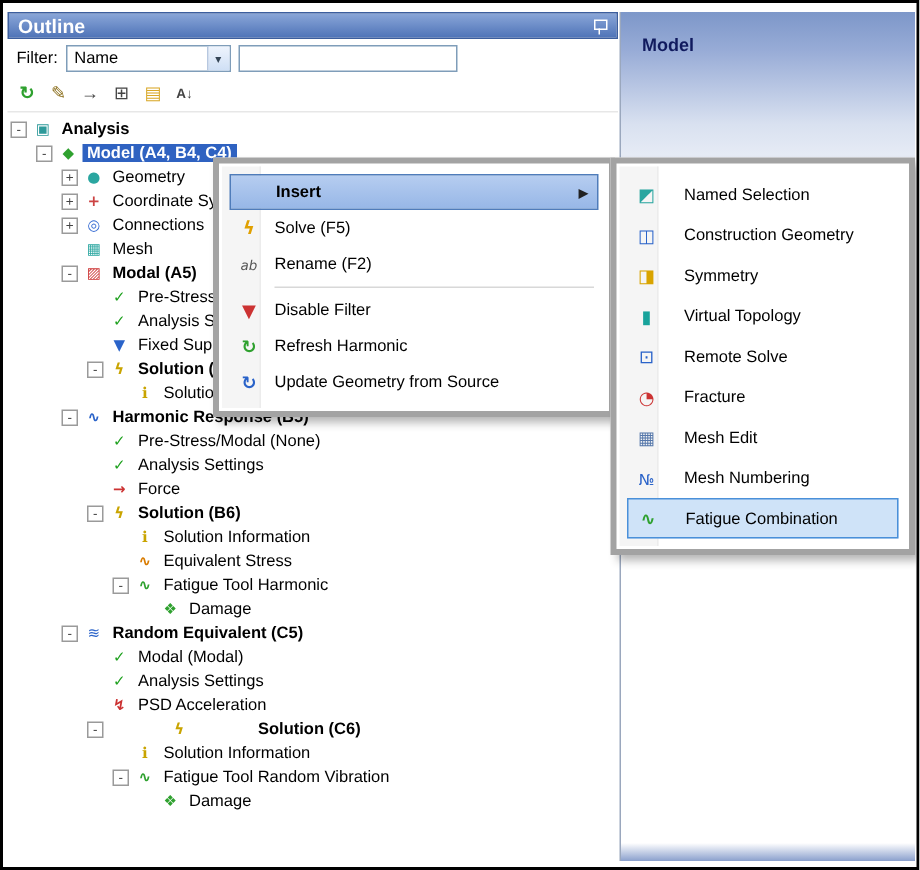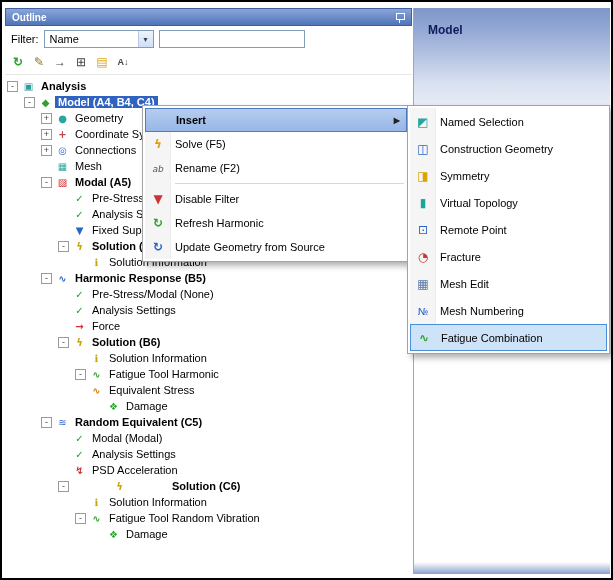--- a/index.html
+++ b/index.html
@@ -3,21 +3,21 @@
 <meta charset="utf-8">
 <style>
   html,body{margin:0;padding:0;background:#fff;}
   *{box-sizing:border-box;}
   .window{position:relative;width:613px;height:580px;border:2px solid #000;background:#fff;
           font-family:"Liberation Sans",sans-serif;overflow:hidden;}
 
   
   .outline-panel{position:absolute;left:3px;top:6px;width:407px;height:566px;background:#fff;}
   .panel-titlebar{height:18px;background:linear-gradient(to bottom,#8aa6d8,#4f74b8);
-      border:1px solid #3c5e9e;color:#fff;font-size:10px;font-weight:bold;
+      border:1px solid #3c5e9e;color:#fff;font-size:13px;font-weight:bold;
       display:flex;align-items:center;padding:0 6px;position:relative;}
   .pin{position:absolute;right:5px;top:3px;width:12px;height:12px;cursor:pointer;}
   .pin::before{content:"";position:absolute;left:2px;top:1px;width:7px;height:5px;border:1px solid #fff;}
   .pin::after{content:"";position:absolute;left:5px;top:7px;width:1px;height:4px;background:#fff;}
 
   .filter-row{display:flex;align-items:center;gap:5px;padding:4px 4px 3px 6px;font-size:11px;}
   .filter-dropdown{width:110px;height:18px;border:1px solid #7f9db9;display:flex;align-items:center;
       justify-content:space-between;padding-left:5px;background:#fff;cursor:default;text-align:right;}
   .dd-arrow{width:15px;height:16px;background:linear-gradient(#eef4fd,#cfdff5);
       border-left:1px solid #b7c8e0;font-size:8px;display:flex;align-items:center;justify-content:center;color:#345;}
@@ -34,29 +34,29 @@
   .exp-box[data-exp="plus"]::before{content:"+";}
   .exp-box[data-exp="minus"]::before{content:"-";}
   .exp-box[data-exp="none"]{visibility:hidden;}
   .tree-icon{width:15px;min-width:15px;text-align:center;font-size:10px;margin-right:2px;
       font-family:"DejaVu Sans",sans-serif;}
   .tree-label{padding:0 3px;color:#000;}
   .tree-row.bold .tree-label{font-weight:bold;}
   .tree-row.selected .tree-label{background:#2f62c1;color:#fff;}
 
   
-  .menu{position:absolute;background:#fff;border:1px solid #a3a3a3;
-      box-shadow:4px 4px 6px rgba(0,0,0,0.3);padding:2px;z-index:10;}
+  .menu{position:absolute;background:#fff;border:4px solid #a3a3a3;
+      box-shadow:4px 4px 6px rgba(0,0,0,0.3);padding:7px;z-index:10;}
   .menu::before{content:"";position:absolute;left:2px;top:2px;bottom:2px;width:25px;
       background:#f5f5f5;border-right:1px solid #ececec;}
   .context-menu{left:140px;top:103px;width:268px;}
   .submenu{left:405px;top:103px;width:203px;z-index:11;}
   .menu-item{position:relative;display:flex;align-items:center;height:24px;font-size:11px;
       padding:0 6px 0 2px;cursor:pointer;}
-  .submenu .menu-item{height:27px;}
+  .submenu .menu-item{height:27px;gap:8px;}
   .menu-icon{width:22px;min-width:22px;text-align:center;font-size:12px;margin-right:6px;
       font-family:"DejaVu Sans",sans-serif;}
   .menu-label{flex:1;}
   .submenu-arrow{display:none;font-size:8px;color:#222;}
   .menu-item.has-submenu .submenu-arrow{display:block;}
   .context-menu .menu-item.highlighted{background:linear-gradient(#b6cdf0,#97b7e7);
       border:1px solid #4f7cba;font-weight:bold;}
   .submenu .menu-item.highlighted{background:#cfe3f8;border:1px solid #4a90d9;}
   .menu-separator{height:1px;background:#d8d8d8;margin:3px 3px 3px 30px;}
 
@@ -228,28 +228,28 @@
           <span class="exp-box" data-exp="minus"></span>
           <span class="tree-icon" data-icon="solution"></span>
           <span class="tree-label">Solution (B6)</span>
         </div>
         <div class="tree-row" style="padding-left: 70px;">
           <span class="exp-box" data-exp="none"></span>
           <span class="tree-icon" data-icon="info"></span>
           <span class="tree-label">Solution Information</span>
         </div>
         <div class="tree-row" style="padding-left: 70px;">
+          <span class="exp-box" data-exp="none"></span>
+          <span class="tree-icon" data-icon="result"></span>
+          <span class="tree-label">Equivalent Stress</span>
+        </div>
+        <div class="tree-row" style="padding-left: 70px;">
           <span class="exp-box" data-exp="minus"></span>
           <span class="tree-icon" data-icon="fatigue"></span>
           <span class="tree-label">Fatigue Tool Harmonic</span>
-        </div>
-        <div class="tree-row" style="padding-left: 70px;">
-          <span class="exp-box" data-exp="none"></span>
-          <span class="tree-icon" data-icon="result"></span>
-          <span class="tree-label">Equivalent Stress</span>
         </div>
         <div class="tree-row" style="padding-left: 87px;">
           <span class="exp-box" data-exp="none"></span>
           <span class="tree-icon" data-icon="damage"></span>
           <span class="tree-label">Damage</span>
         </div>
         <div class="tree-row bold" style="padding-left: 36px;">
           <span class="exp-box" data-exp="minus"></span>
           <span class="tree-icon" data-icon="random"></span>
           <span class="tree-label">Random Equivalent (C5)</span>
@@ -345,21 +345,21 @@
       <div class="menu-item">
         <span class="menu-icon" data-icon="symmetry"></span>
         <span class="menu-label">Symmetry</span>
       </div>
       <div class="menu-item">
         <span class="menu-icon" data-icon="virtual-topology"></span>
         <span class="menu-label">Virtual Topology</span>
       </div>
       <div class="menu-item">
         <span class="menu-icon" data-icon="remote-point"></span>
-        <span class="menu-label">Remote Point</span>
+        <span class="menu-label">Remote Solve</span>
       </div>
       <div class="menu-item">
         <span class="menu-icon" data-icon="fracture"></span>
         <span class="menu-label">Fracture</span>
       </div>
       <div class="menu-item">
         <span class="menu-icon" data-icon="mesh-edit"></span>
         <span class="menu-label">Mesh Edit</span>
       </div>
       <div class="menu-item">

